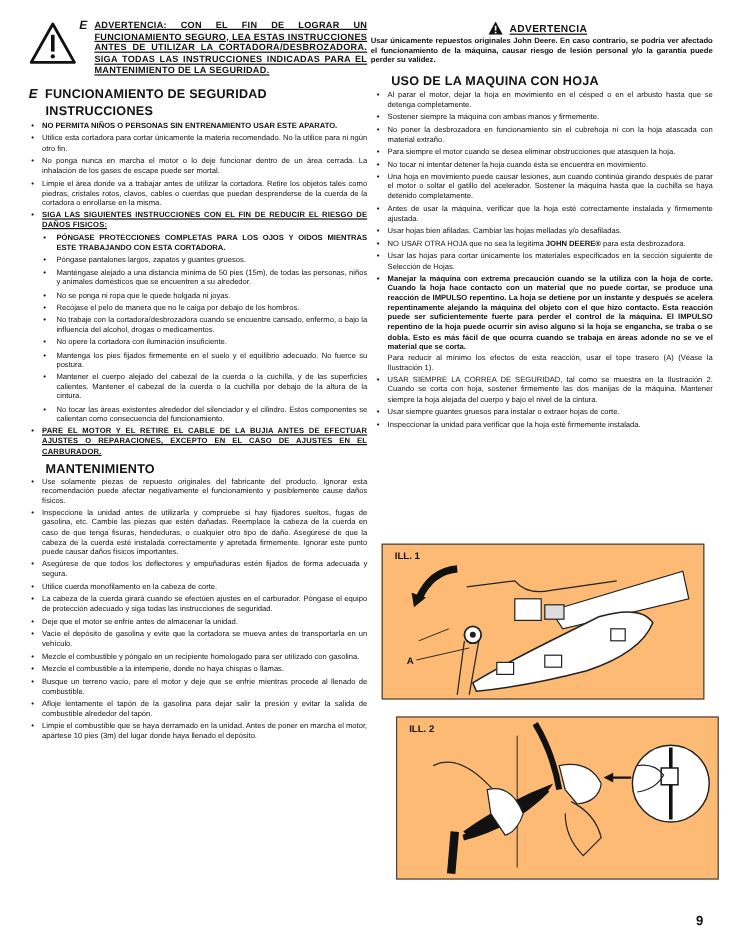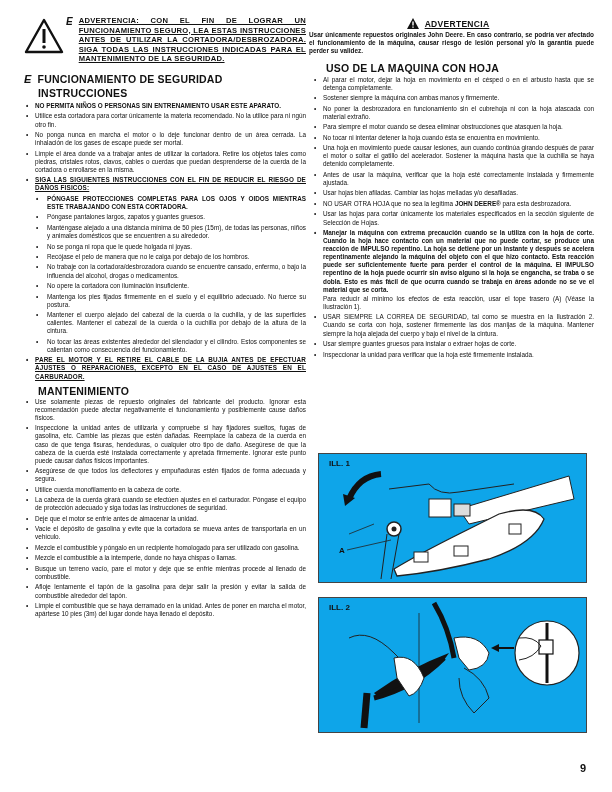--- a/index.html
+++ b/index.html
@@ -28,23 +28,23 @@
   li.sub { margin-left:10px; padding-left:13px; }
   li.bold { font-weight:bold; }
   li.ul-bold { font-weight:bold; text-decoration:underline; letter-spacing:0.15px; }
   .plain { font-size:6.35px; line-height:8.1px; padding-left:11px; text-align:justify; margin-bottom:2.4px; }
 
   .adv-head { display:flex; justify-content:center; align-items:center; margin-bottom:2px; margin-left:-10px; }
   .adv-head .tri { width:12px; height:11px; margin-right:6px; }
   .adv-label { font-weight:900; font-size:8.5px; letter-spacing:0.3px; text-decoration:underline; }
   .adv-body { font-weight:bold; font-size:6.4px; line-height:8.2px; text-align:justify; margin-left:-3px; }
 
-  .ill { position:absolute; border:1px solid #444; background:#0ea5e9; }
+  .ill { position:absolute; border:1px solid #444; background:#fdba74; }
   .ill1 { left:318px; top:453px; width:267px; height:128px; }
-  .ill2 { left:318px; top:597px; width:267px; height:134px; }
+  .ill2 { left:330px; top:597px; width:267px; height:134px; }
   .ill-label { position:absolute; left:10px; top:5px; font-weight:bold; font-size:8px; }
   .ill-a { position:absolute; font-weight:bold; font-size:8px; left:20px; top:92px; }
   .ill svg { position:absolute; left:0; top:0; }
 
   .page-num { position:absolute; left:580px; top:762px; font-weight:bold; font-size:11px; }
 </style>
 </head>
 <body>
 
 <div class="page">

